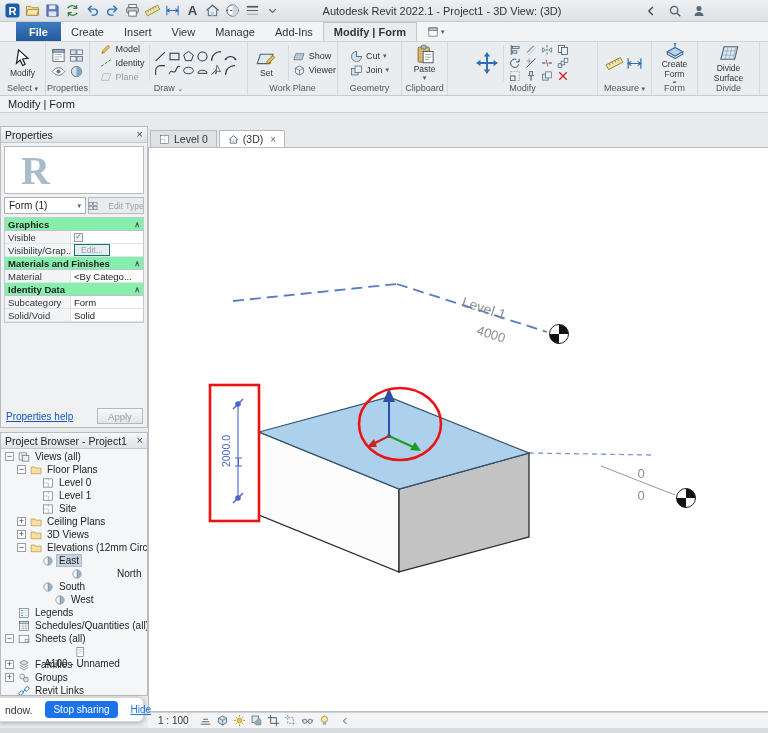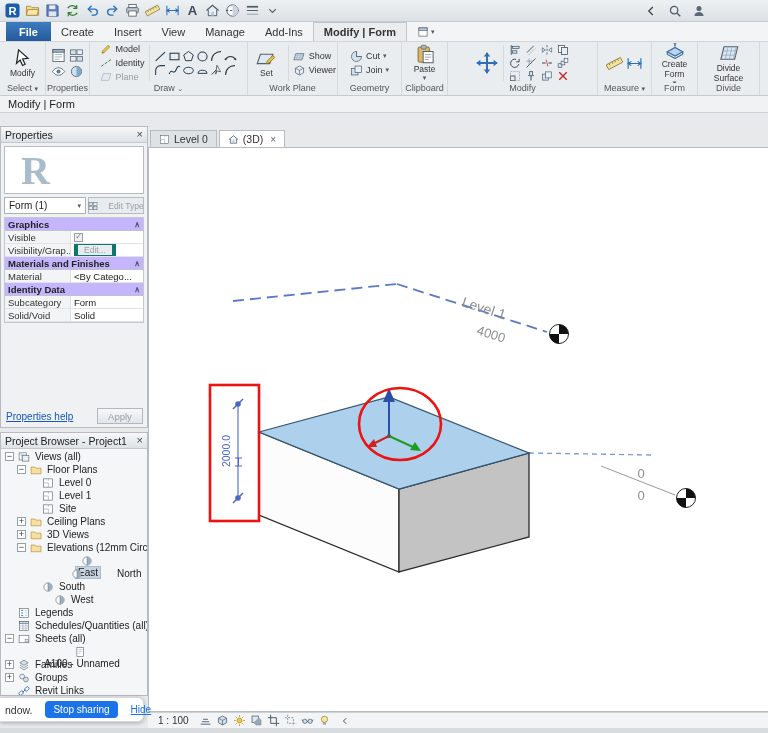--- a/index.html
+++ b/index.html
@@ -13,21 +13,21 @@
     background:linear-gradient(#eef1f3,#dce1e5);border-bottom:1px solid #c6cbd0;
     display:flex;align-items:center}
   .qat{display:flex;align-items:center;gap:3px;padding-left:4px}
   .qat .ic{width:17px;height:17px}
   .wtitle{position:absolute;left:442px;transform:translateX(-50%);font-size:11px;color:#333;white-space:nowrap}
   .title-right{position:absolute;right:62px;display:flex;gap:9px;align-items:center}
   .title-right .ic{width:15px;height:15px}
 
   
   .tabsrow{position:absolute;left:0;top:22px;width:768px;height:20px;background:#f2f4f5;
-    border-bottom:1px solid #d2d6d9;display:flex;align-items:stretch;padding-left:6px}
+    border-bottom:1px solid #d2d6d9;display:flex;align-items:stretch;padding-left:16px}
   .rtab{display:flex;align-items:center;padding:0 10px;font-size:11px;color:#333}
   .rtab.file{background:linear-gradient(#3d7cc0,#245a9b);color:#fff;font-weight:bold;padding:0 13px}
   .rtab.active{background:#e9edf0;border:1px solid #bfc6cb;border-bottom:none;font-weight:bold}
   .rtab-opts{display:flex;align-items:center;gap:2px;margin-left:6px;padding:0 4px}
   .caret{font-size:7px;color:#556}
 
   
   .ribbon{position:absolute;left:0;top:42px;width:768px;height:54px;background:#e9edf0;
     border-bottom:1px solid #c6cbd0;display:flex}
   .panel{display:flex;flex-direction:column;border-right:1px solid #d5dadd;padding:1px 1px 0;flex:none}
@@ -58,28 +58,28 @@
   .props-palette{left:0;top:126px;width:148px;height:302px}
   .preview{margin:3px;height:48px;background:#fff;border:1px solid #b6bcc2;display:flex;align-items:center;padding-left:16px}
   .preview .bigR{font-size:40px;font-weight:bold;color:#a9bccb;font-family:"Liberation Serif",serif}
   .selector-row{display:flex;margin:0 3px 3px;gap:2px}
   .combo{flex:1;height:17px;background:#fff;border:1px solid #aab1b7;font-size:10px;display:flex;
     align-items:center;padding:0 4px;color:#222}
   .combo .dd{margin-left:auto;font-size:7px;color:#556}
   .edit-type{width:56px;height:17px;background:#e9ecef;border:1px solid #b6bcc2;font-size:8.5px;
     color:#9aa0a6;display:flex;align-items:center;justify-content:center;gap:10px;white-space:nowrap}
   .pgrid{margin:0 3px;border:1px solid #c3c9ce;background:#fff}
-  .pg-group{height:13px;background:#c4b5fd;font-size:9.5px;font-weight:bold;color:#222;display:flex;
+  .pg-group{height:13px;background:#86efac;font-size:9.5px;font-weight:bold;color:#222;display:flex;
     align-items:center;padding:0 3px;border-bottom:1px solid #bdc4ca}
   .pg-group .chev{margin-left:auto;font-size:8px;color:#556}
   .pg-row{display:flex;height:13px;border-bottom:1px solid #e1e4e7;font-size:9.5px}
   .pg-name{width:66px;background:#f3f4f5;border-right:1px solid #dcdfe2;padding:0 3px;display:flex;
     align-items:center;color:#333;white-space:nowrap;overflow:hidden}
   .pg-val{flex:1;display:flex;align-items:center;padding:0 3px;color:#222;white-space:nowrap;overflow:hidden}
-  .pg-btn{font-size:8.5px;background:#e9ecef;border:4px solid #0f766e;color:#9aa0a6;padding:0 6px;line-height:10px}
+  .pg-btn{font-size:8.5px;background:#e9ecef;border:1px solid #0f766e;color:#9aa0a6;padding:0 6px;line-height:10px}
   .cbx{width:9px;height:9px;border:1px solid #9aa0a6;background:#eef0f2;font-size:8px;line-height:8px;
     color:#777;display:inline-flex;align-items:center;justify-content:center}
   .props-footer{position:absolute;bottom:3px;left:5px;right:4px;display:flex;align-items:center}
   .help-link{font-size:10px;color:#1556c0;text-decoration:underline}
   .apply-btn{margin-left:auto;width:46px;height:16px;background:linear-gradient(#f7f8f9,#e2e6e9);
     border:1px solid #b2b8be;font-size:9.5px;color:#9aa0a6;display:flex;align-items:center;justify-content:center}
 
   .browser-palette{left:0;top:432px;width:148px;height:264px}
   .pb-tree{position:absolute;top:16px;left:0;right:0;bottom:0;background:#f5f6f7;overflow:hidden;padding-top:1px}
   .pb-row{display:flex;align-items:center;height:13px;font-size:10px;color:#222;white-space:nowrap}
@@ -209,20 +209,21 @@
             <path d="M2 8h12" stroke="#4a5a68" stroke-width="1"></path>
             <path d="M2 12h12" stroke="#4a5a68" stroke-width="0.5"></path>
           </svg>
         </span>
         <span class="ic">
           <svg viewBox="0 0 16 16" width="15" height="15">
             <path d="M4.5 6.5L8 10l3.5-3.5" fill="none" stroke="#5a646e" stroke-width="1.4"></path>
           </svg>
         </span>
       </div>
+    <div class="wtitle">Autodesk Revit 2022.1 - Project1 - 3D View: (3D)</div>
     <div class="title-right">
         <span class="ic">
           <svg viewBox="0 0 16 16" width="14" height="14">
             <path d="M10 3.5L5.5 8l4.5 4.5" fill="none" stroke="#444" stroke-width="1.5"></path>
           </svg>
         </span>
         <span class="ic">
           <svg viewBox="0 0 16 16" width="14" height="14">
             <circle cx="7" cy="7" r="4.2" fill="none" stroke="#4a5a68" stroke-width="1.4"></circle>
             <path d="M10.2 10.2L14 14" stroke="#4a5a68" stroke-width="1.6"></path>
@@ -782,21 +783,21 @@
         </div>
         <div class="pb-row" style="padding-left: 16px;">
           <span class="exp">−</span>
           <span class="pb-ic">
             <svg viewBox="0 0 16 16" width="12" height="12">
               <path d="M1.5 4h5l1.2 1.5h7V13H1.5z" fill="#f6df9f" stroke="#a8862f" stroke-width="0.8"></path>
             </svg>
           </span>
           <span class="lbl">Elevations (12mm Circle)</span>
         </div>
-        <div class="pb-row sel" style="padding-left: 28px; flex-direction: column;">
+        <div class="pb-row sel" style="padding-left: 28px;">
           <span class="exp-sp"></span>
           <span class="pb-ic">
             <svg viewBox="0 0 16 16" width="12" height="12">
               <circle cx="8" cy="8" r="5.5" fill="#fff" stroke="#56606a" stroke-width="0.8"></circle>
               <path d="M8 2.5a5.5 5.5 0 0 1 0 11z" fill="#9ab0c4"></path>
               <path d="M8 2.5v11" stroke="#56606a" stroke-width="0.6"></path>
             </svg>
           </span>
           <span class="lbl">East</span>
         </div>

